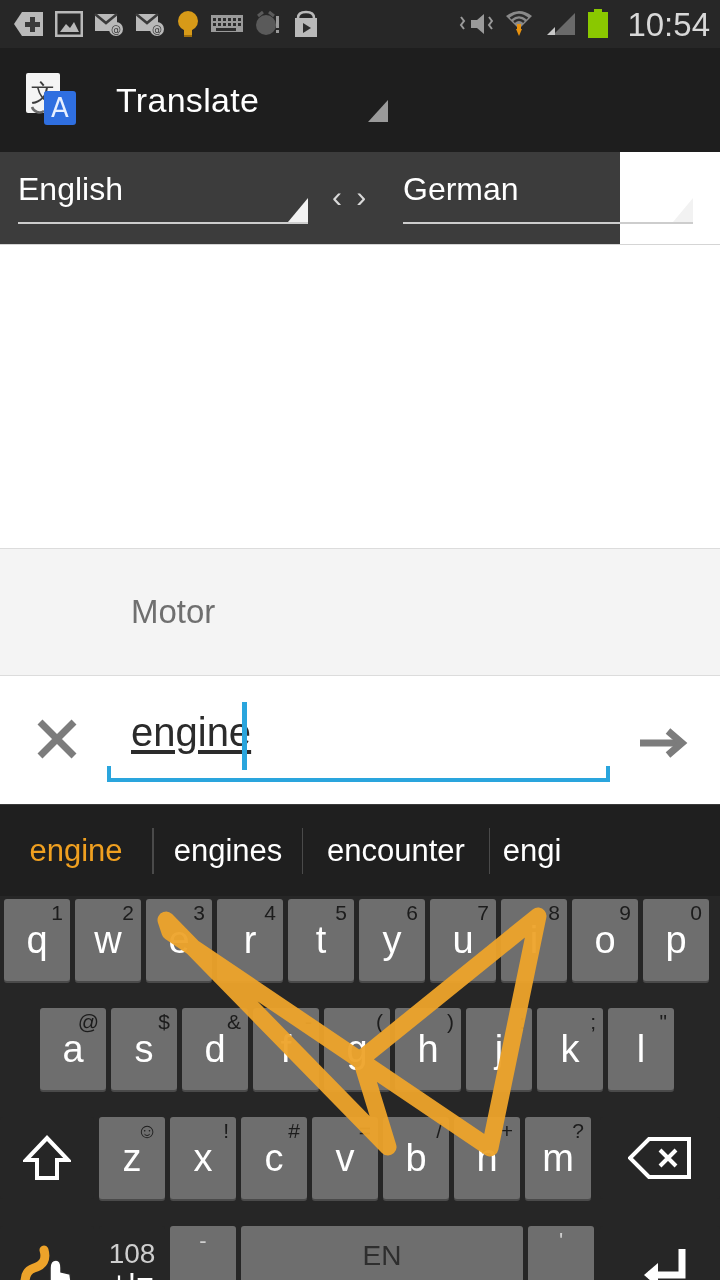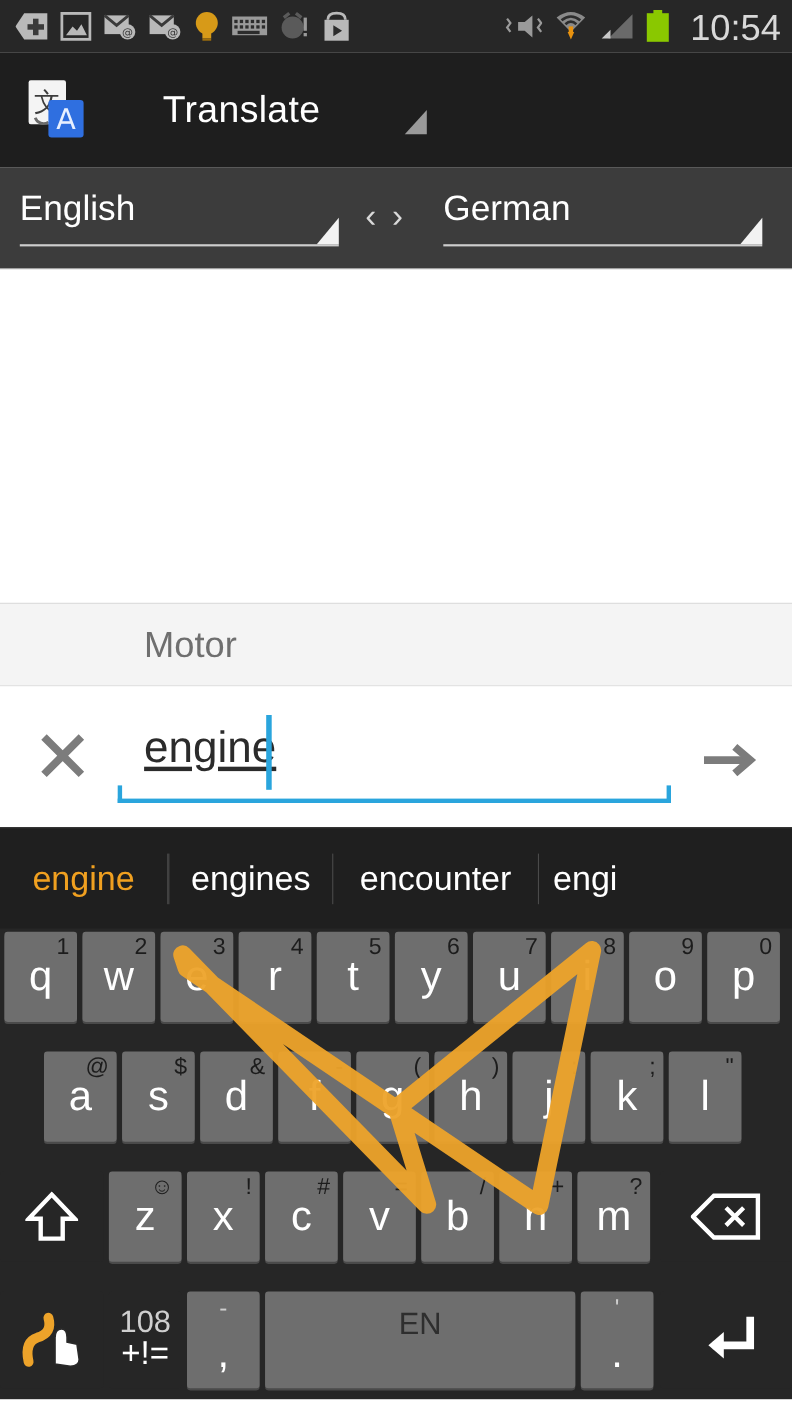--- a/index.html
+++ b/index.html
@@ -40,34 +40,34 @@
   
   .actionbar {
     height: 104px; width:720px;
     background:#1e1e1e;
     display:flex; align-items:center;
     box-sizing:border-box; padding-left:22px;
     position:relative;
   }
   .app-icon { width:58px; height:58px; position:relative; flex:0 0 auto;}
   .app-title {
-    color:#ffffff; font-size:34px; margin-left:68px;
+    color:#ffffff; font-size:34px; margin-left:36px;
     font-family:"Liberation Sans", sans-serif;
     letter-spacing:0.3px;
   }
   .ab-caret {
     position:absolute; left:368px; top:52px;
     width:0;height:0;
     border-left:20px solid transparent;
     border-bottom:22px solid #9a9a9a;
   }
 
   
   .langbar {
-    height: 92px; width:720px;
+    height: 92px; width:620px;
     background:#3c3c3c;
     display:flex; align-items:center;
     box-sizing:border-box;
     position:relative;
   }
   .lang-spinner {
     position:relative; height:60px;
     display:flex; align-items:flex-start;
     box-sizing:border-box;
   }
@@ -91,21 +91,21 @@
     font-family:"Liberation Sans", sans-serif;
   }
 
   
   .result-area {
     width:720px; height:304px; background:#ffffff;
     border-top:1px solid #d5d5d5;
     box-sizing:border-box;
   }
   .dict-row {
-    width:720px; height:76px;
+    width:720px; height:128px;
     background:#f4f4f4;
     border-top:1px solid #dcdcdc;
     border-bottom:1px solid #dcdcdc;
     box-sizing:border-box;
     display:flex; align-items:center;
     padding-left:131px;
   }
   .dict-word {
     color:#6f6f6f; font-size:33px;
     font-family:"Liberation Sans", sans-serif;

